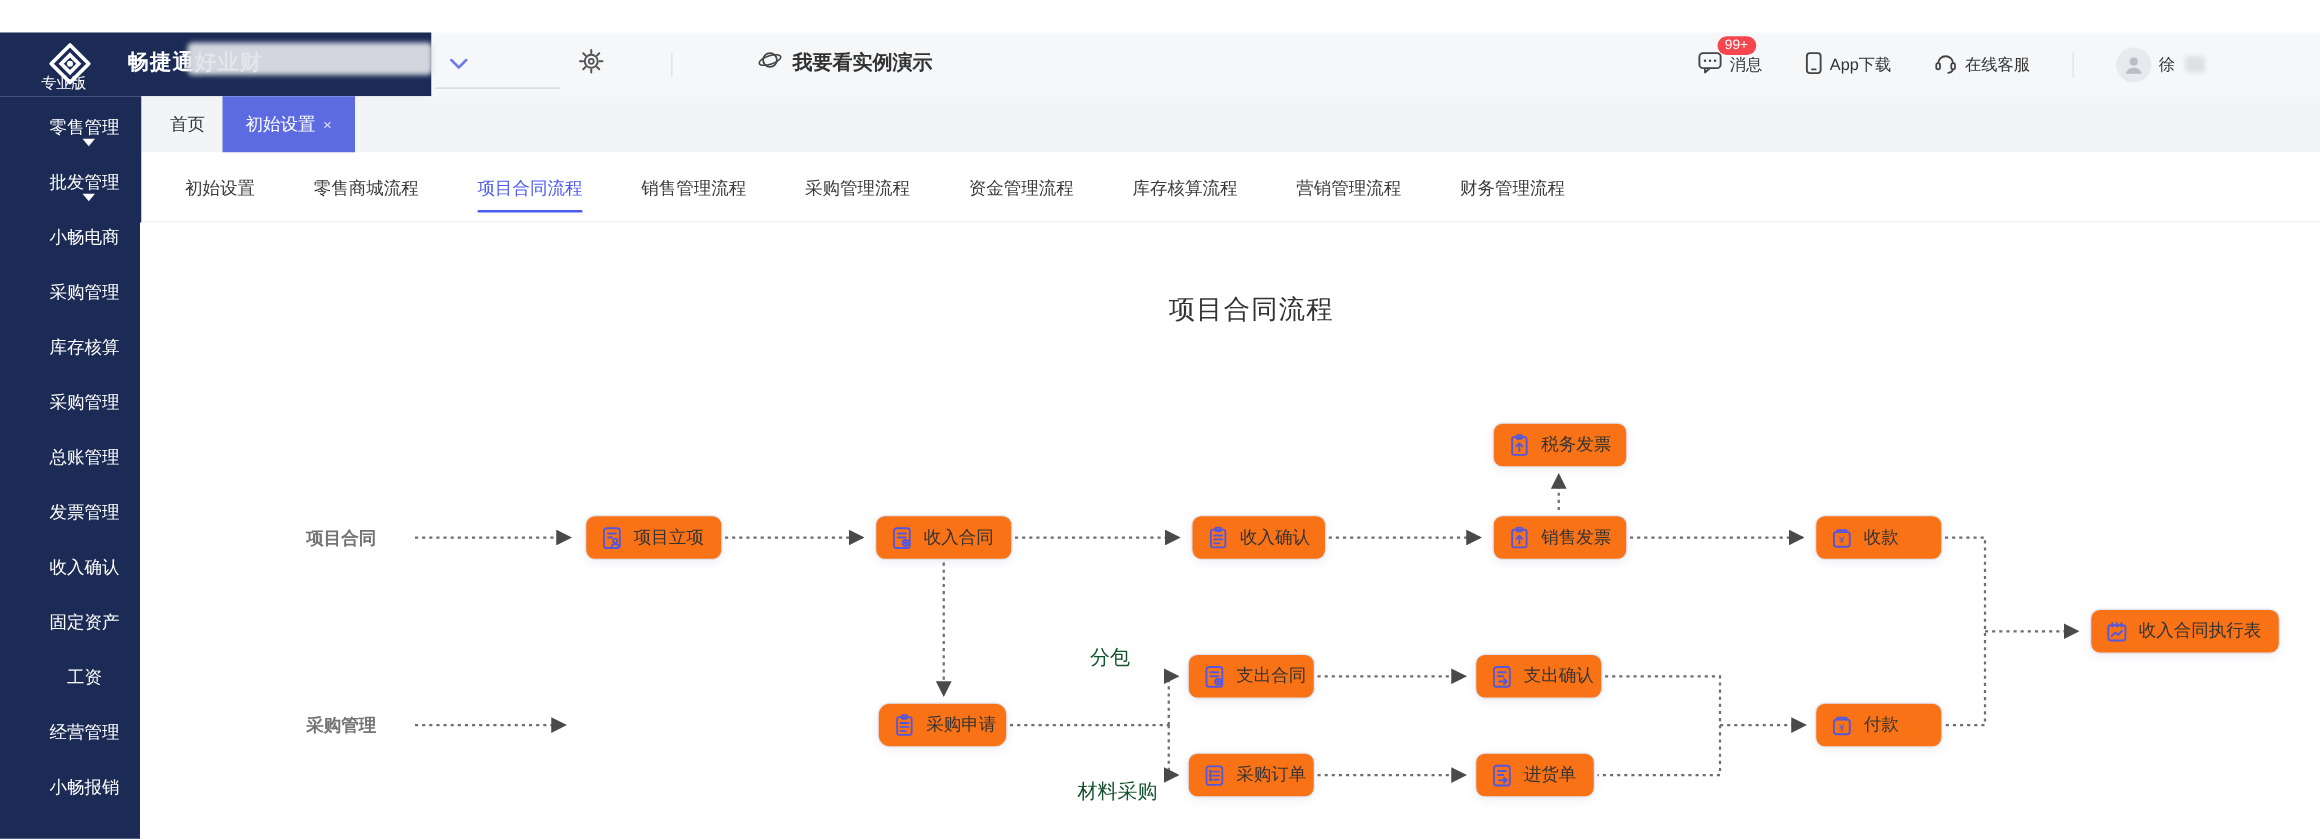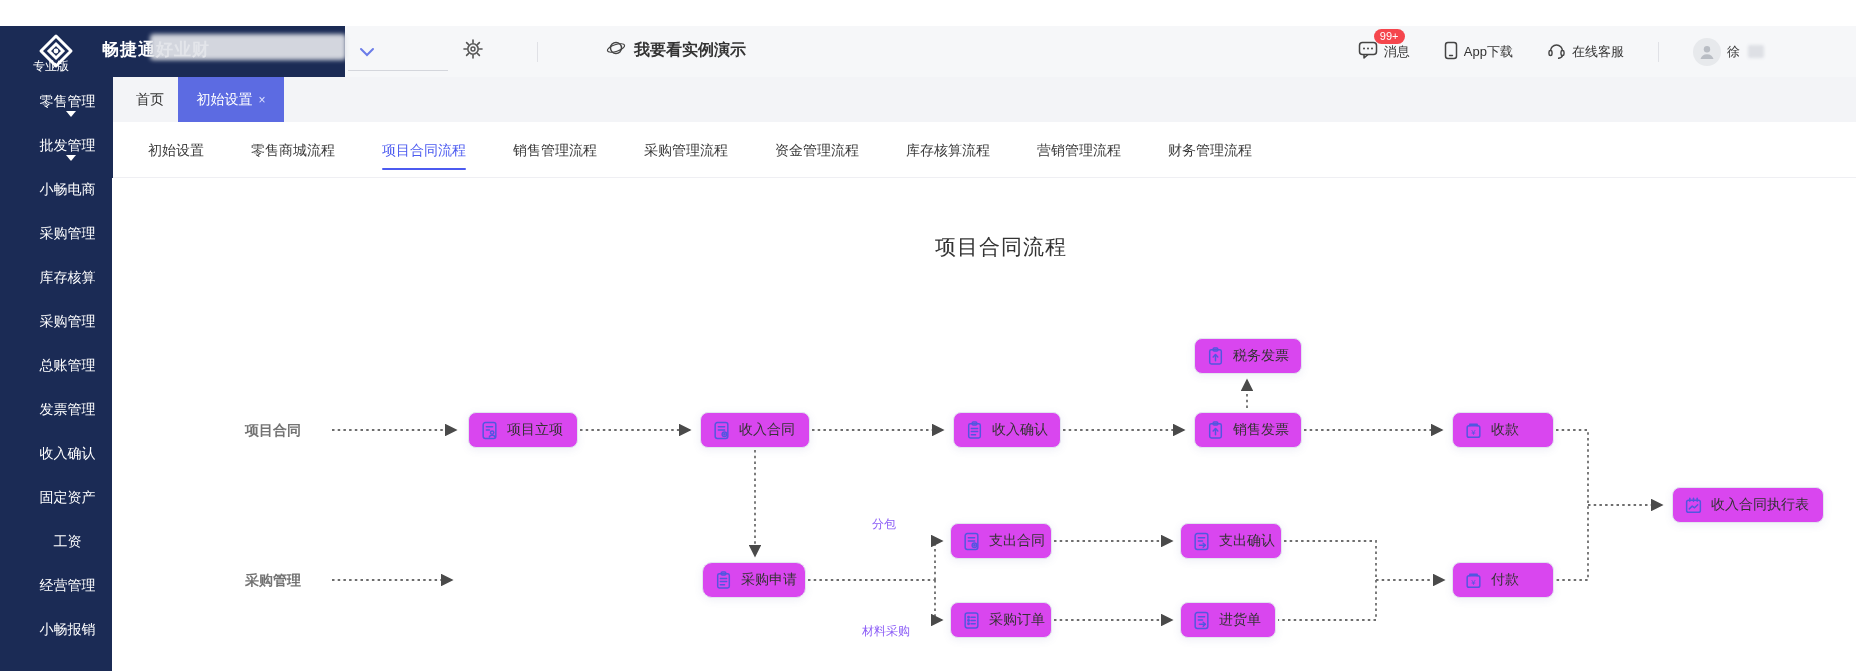--- a/index.html
+++ b/index.html
@@ -43,26 +43,26 @@
   .nr-sep { width:1px; height:14px; background:#d9d9de; }
 
   
   .sidebar { position:absolute; left:0; top:77px; width:113px; height:594px; background:#1b2b55; padding-top:16px; }
   .sb-item { height:44px; display:flex; align-items:center; padding-left:22px; color:#fff; font-size:14px; cursor:pointer;flex-direction:column; }
   .sb-caret { width:0; height:0; border-left:5px solid transparent; border-right:5px solid transparent; border-top:6px solid #fff; margin-left:7px; }
 
   
   .content { position:absolute; left:112px; top:178px; width:1744px; height:493px; background:#fff; }
   .diagram-title { position:absolute; left:935px; top:233px; width:200px; font-size:21px; color:#333; font-weight:500; letter-spacing:1px; }
-  .flow-node { position:absolute; height:36px; background:#d946ef; border:1px solid #e3e4ef; border-radius:8px;
+  .flow-node { position:absolute; height:36px; background:#f97316; border:1px solid #e3e4ef; border-radius:8px;
     box-shadow:0 2px 8px rgba(84,94,165,.10); display:flex; align-items:center; gap:8px; padding-left:11px;
     font-size:14px; color:#333; cursor:pointer; }
   .flow-node .nicon { display:flex; align-items:center; }
   .row-label { position:absolute; font-size:14px; font-weight:bold; color:#737373; }
-  .edge-label { position:absolute; font-size:12px; color:#8b5cf6; }
+  .edge-label { position:absolute; font-size:16px; color:#14532d; }
   svg.wires { position:absolute; left:0; top:0; pointer-events:none; }
 </style>
 </head>
 <body>
 
 <div class="topstrip"></div>
 
 <div class="appheader">
   <div class="logoblock">
     <span class="logoicon">

